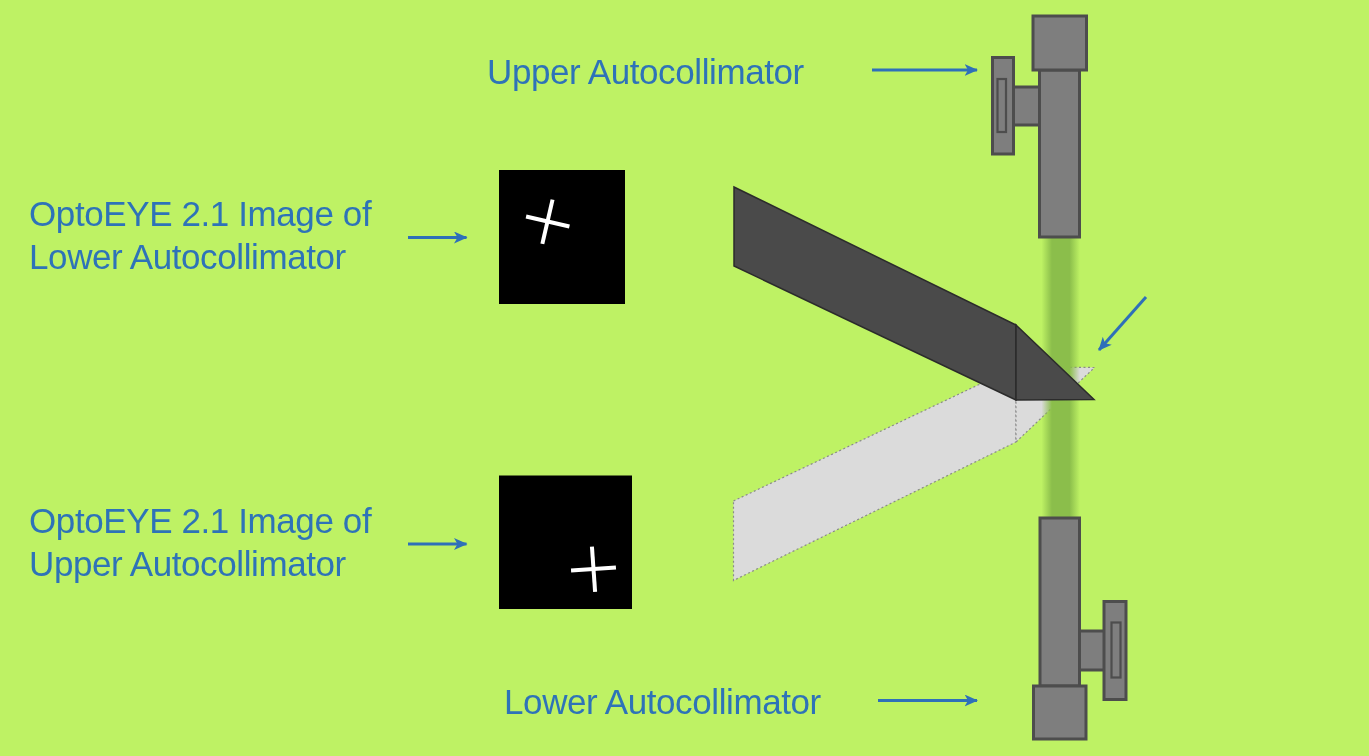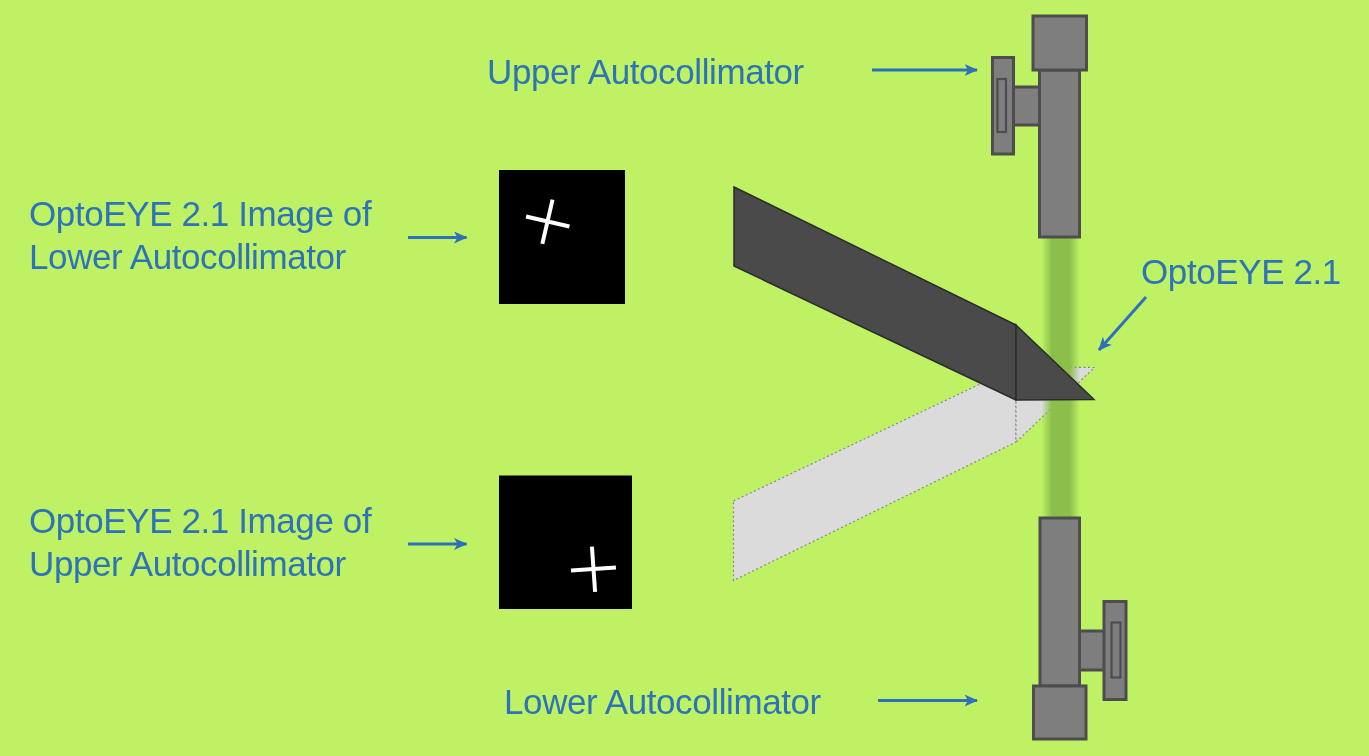--- a/index.html
+++ b/index.html
@@ -101,17 +101,16 @@
   <div class="label" style="left: 29px; top: 192px; color: rgb(46, 115, 184);">
     <div>OptoEYE 2.1 Image of</div>
     <div>Lower Autocollimator</div>
   </div>
 
   <div class="label" style="left: 29px; top: 499px; color: rgb(46, 115, 184);">
     <div>OptoEYE 2.1 Image of</div>
     <div>Upper Autocollimator</div>
   </div>
 
-  <div class="label" style="left: 1141px; top: 250px; color: rgb(46, 115, 184);">OptoEYE 2.1</div>
 
   <div class="label" style="left: 504px; top: 680px; color: rgb(46, 115, 184);">Lower Autocollimator</div>
 
 </div>
 
 </body></html>

